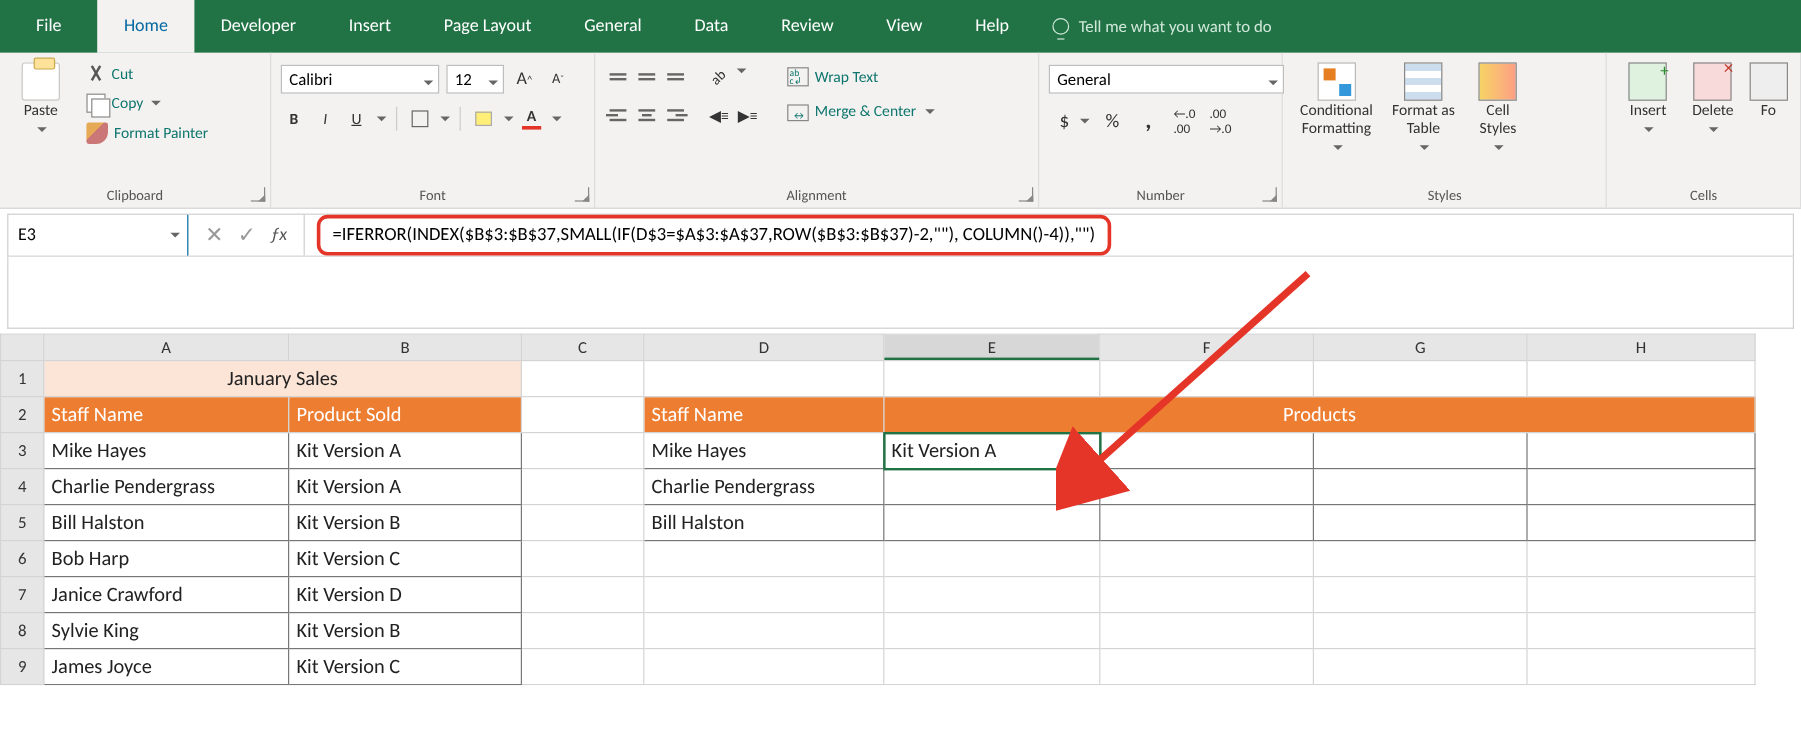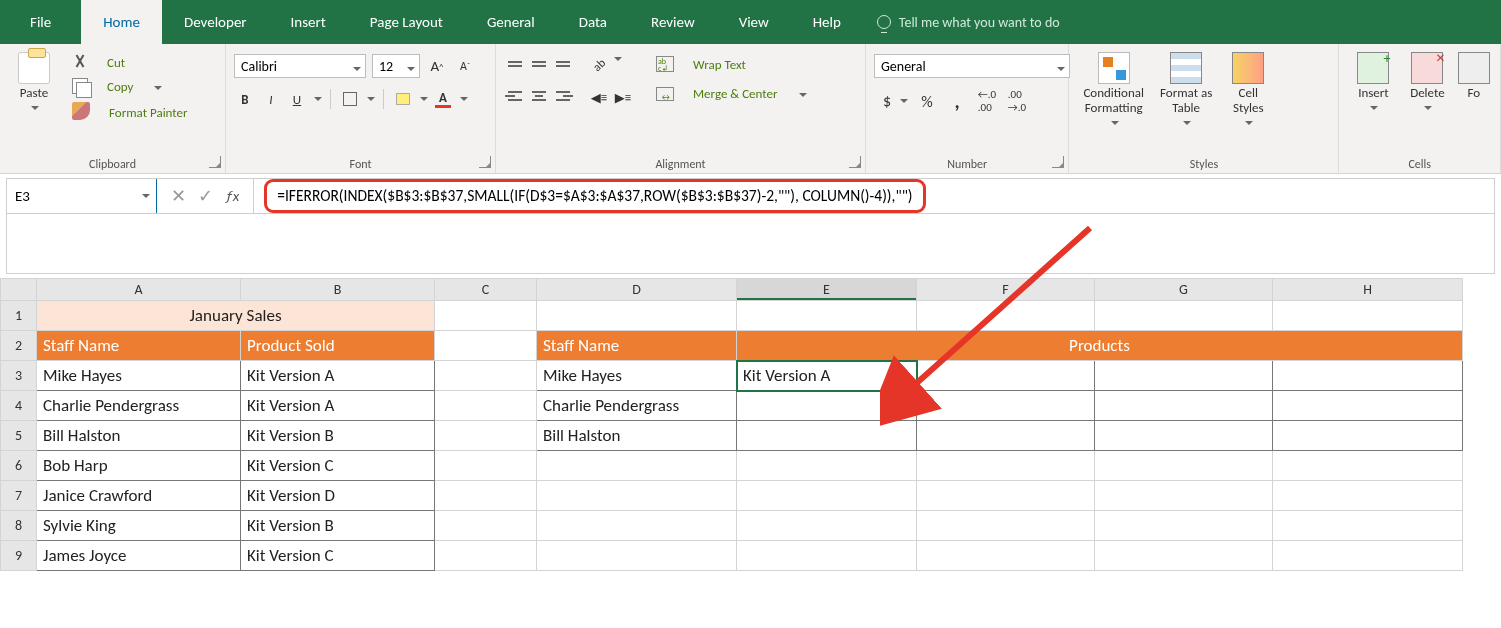--- a/index.html
+++ b/index.html
@@ -14,21 +14,21 @@
   .bulb::after { content: ""; position: absolute; width: 6px; height: 4px; border-bottom: 1.5px solid #cfe8d9; left: 3px; bottom: -5px; }
   
   .ribbon { display: flex; background: #f3f2f1; border-bottom: 1px solid #d4d4d4; height: 130px; }
   .group { border-right: 1px solid #ddd; display: flex; flex-direction: column; padding: 4px 8px 0 8px; position: relative; }
   .group-body { flex: 1; display: flex; align-items: flex-start; gap: 8px; }
   .group-label { text-align: center; font-size: 12px; color: #555; padding: 3px 0 2px; position: relative; }
   .dlaunch { position: absolute; right: 4px; bottom: 5px; width: 12px; height: 12px; border: 1px solid #888; border-top: none; border-left: none; }
   .dlaunch::after { content: ""; position: absolute; right: -1px; bottom: -1px; border: 3px solid transparent; border-right-color: #888; border-bottom-color: #888; }
   .big-btn { display: flex; flex-direction: column; align-items: center; justify-content: flex-start; padding: 4px 6px; font-size: 13px; color: #333; gap: 2px; min-width: 52px; text-align: center; line-height: 1.15; }
   .big-btn .icn { width: 32px; height: 32px; }
-  .small-row { display: flex; align-items: flex-end; gap: 19px; font-size: 13px; color: #4d7c0f; padding: 2px 4px; }
+  .small-row { display: flex; align-items: center; gap: 5px; font-size: 13px; color: #0f766e; padding: 2px 4px; }
   .stack { display: flex; flex-direction: column; gap: 4px; }
   .dd-caret { width: 0; height: 0; border: 4px solid transparent; border-top-color: #666; margin-top: 3px; margin-left: 2px; display: inline-block; }
   .clipboard-icn { width: 36px; height: 44px; background: linear-gradient(#fff,#fff); border: 1px solid #c9c9c9; border-radius: 3px; position: relative; }
   .clipboard-icn::before { content: ""; position: absolute; top: -5px; left: 9px; width: 16px; height: 8px; background: #ffe29a; border: 1px solid #caa84a; border-radius: 2px; }
   .scissors { width: 16px; height: 16px; position: relative; }
   .scissors::before, .scissors::after { content: ""; position: absolute; width: 2px; height: 14px; background: #555; left: 7px; top: 0; }
   .scissors::before { transform: rotate(30deg); }
   .scissors::after { transform: rotate(-30deg); }
   .copy-icn { width: 16px; height: 16px; border: 1px solid #888; background: #fff; position: relative; }
   .copy-icn::after { content: ""; position: absolute; width: 14px; height: 14px; border: 1px solid #888; background: #fff; left: 3px; top: 3px; }

